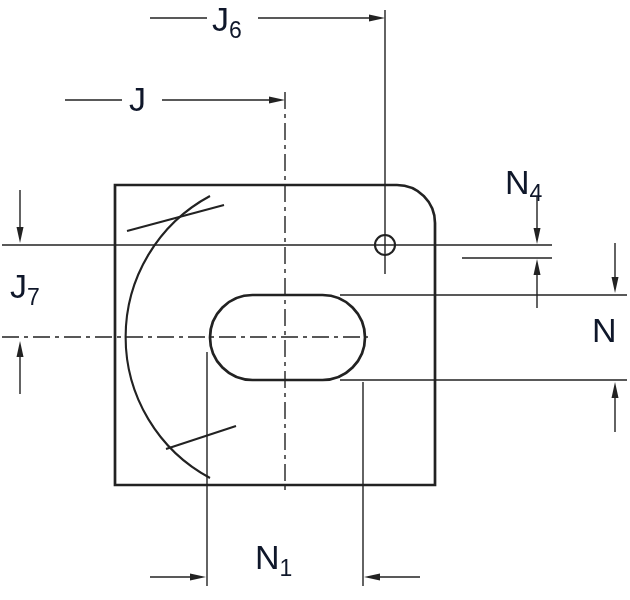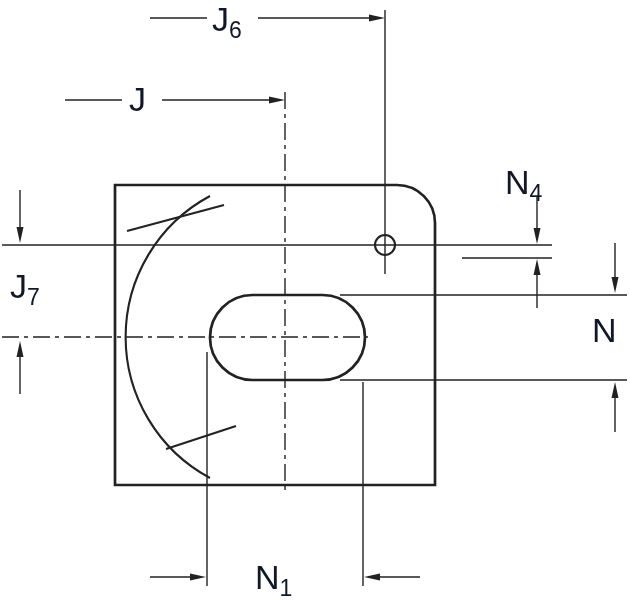--- a/index.html
+++ b/index.html
@@ -114,17 +114,17 @@
   </div>
 
   <div class="dim-label" style="left:505px; top:135px;margin-top:30px;">
     <span>N</span><span class="sub">4</span>
   </div>
 
   <div class="dim-label" style="left:592px; top:313px;">
     <span>N</span><span class="sub"></span>
   </div>
 
-  <div class="dim-label" style="left:255px; top:560px;">
+  <div class="dim-label" style="left:255px; top:540px;">
     <span>N</span><span class="sub">1</span>
   </div>
 
 </div>
 
 </body></html>

